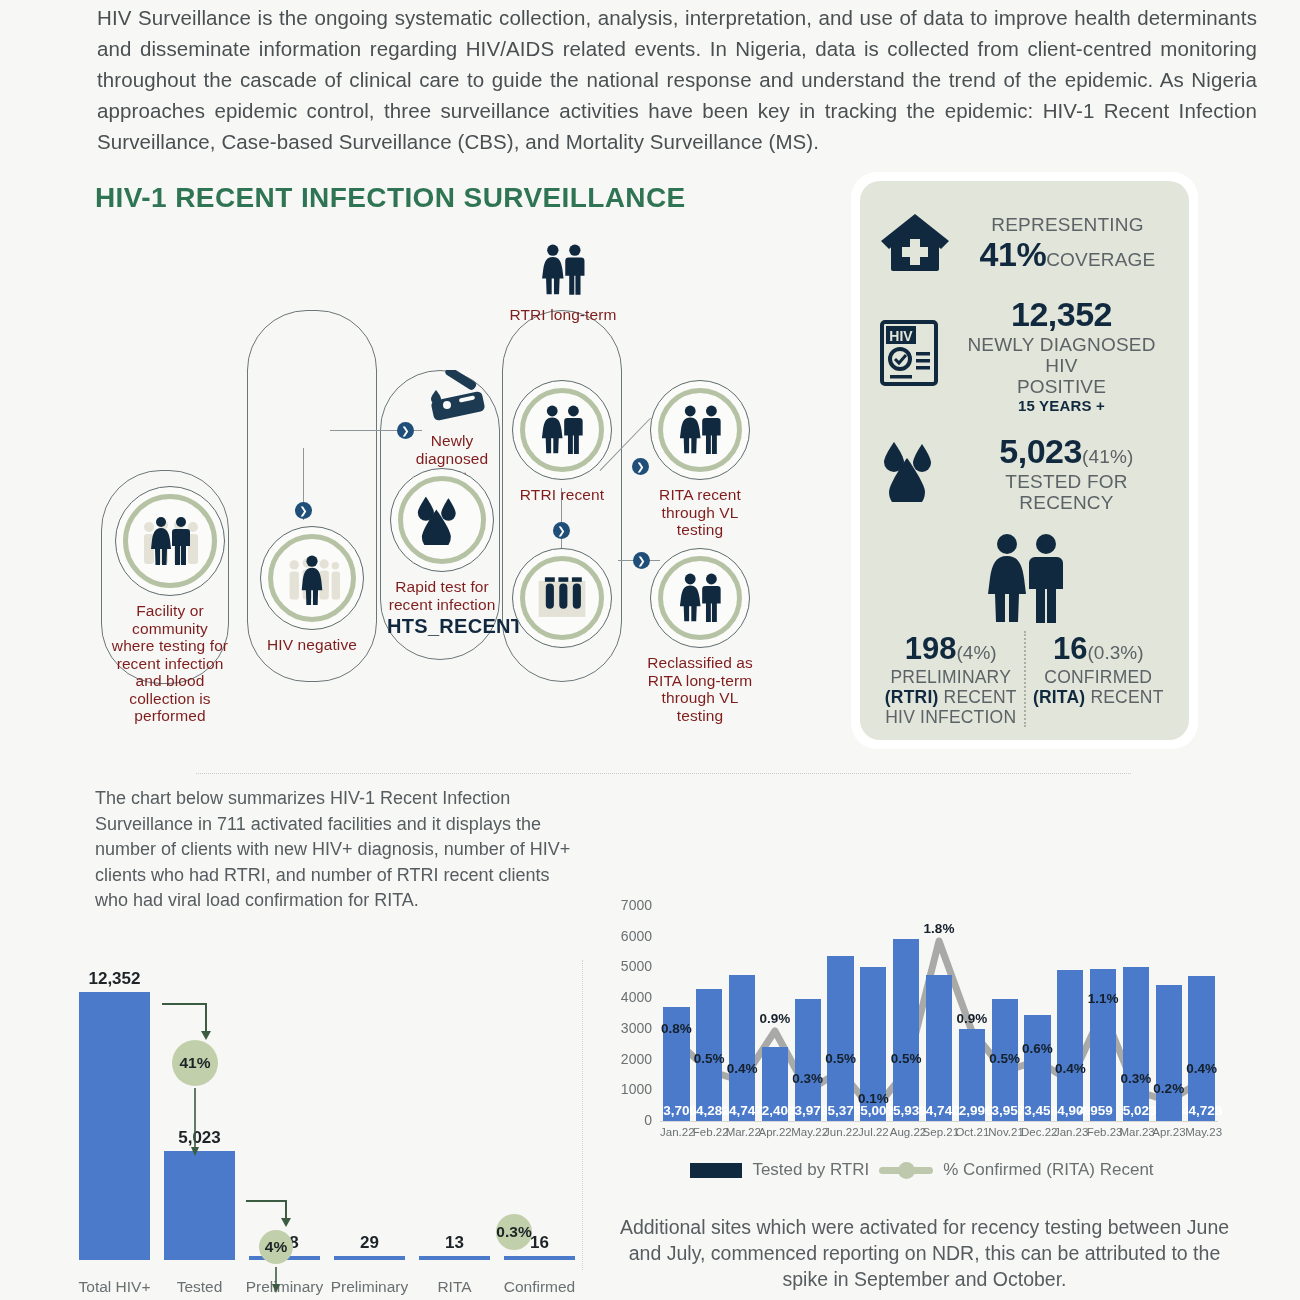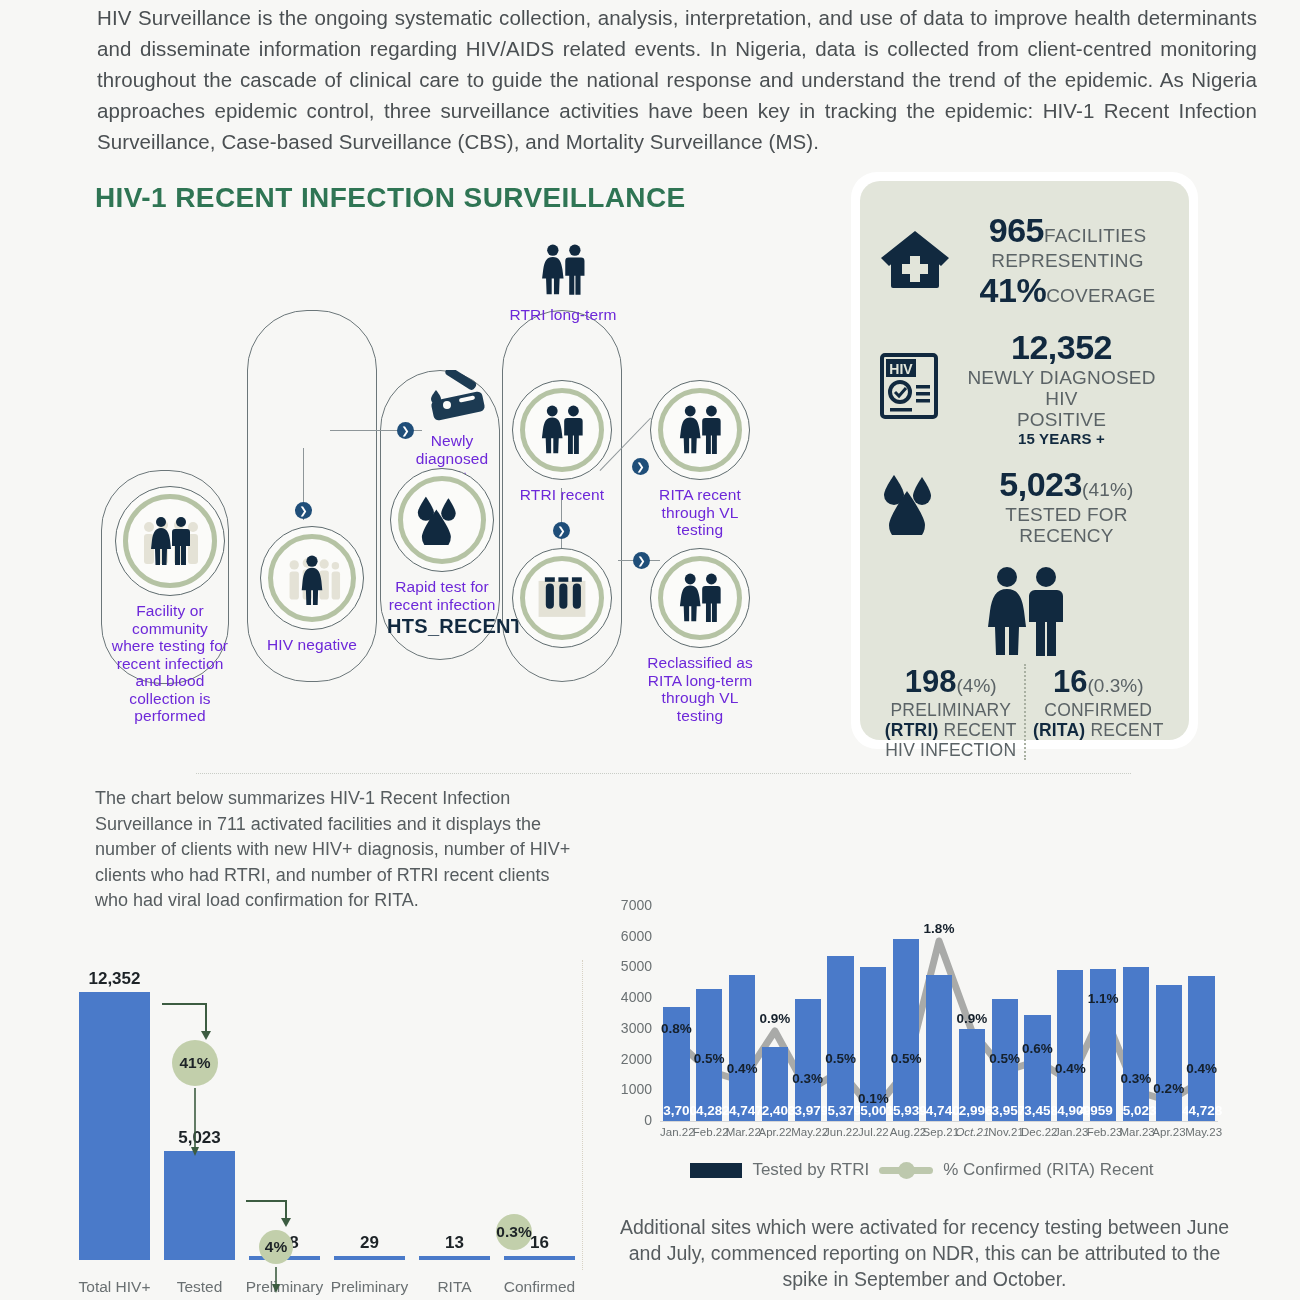--- a/index.html
+++ b/index.html
@@ -60,21 +60,21 @@
     border-radius:50%; background:#fbfbf9;
     border:1.3px solid #5e6b6e;
     display:flex; align-items:center; justify-content:center;
     position:relative;
   }
   .circ::before{
     content:""; position:absolute; inset:7px;
     border-radius:50%; border:5px solid #b5c3a4;
   }
   .circ-in { position:relative; z-index:2; color:#11293f; display:flex; }
-  .ncap { font-size:15.5px; color:#6d28d9; line-height:17.5px; margin-top:6px; letter-spacing:.1px;}
+  .ncap { font-size:15.5px; color:#7f1d1d; line-height:17.5px; margin-top:6px; letter-spacing:.1px;}
   .ntag { font-size:20px; font-weight:bold; color:#11293f; letter-spacing:.3px; }
   .pill {
     position:absolute; border:1.1px solid #6b7679; border-radius:60px;
     background:transparent;
   }
   .conn { position:absolute; background:#8e9699; }
   .dot {
     position:absolute; width:17px; height:17px; border-radius:50%;
     background:#1f4e79; color:#fff; font-size:10px;
     display:flex; align-items:center; justify-content:center;
@@ -141,21 +141,20 @@
 
     <div class="stat-row" style="margin-top:14px;">
       <span class="ic">
         <svg width="74" height="62" viewBox="0 0 74 62">
             <path d="M37 3 L71 30 L63 38 L37 16 L11 38 L3 30 Z" fill="#11293f"></path>
             <path d="M13 34 L37 14 L61 34 L61 58 Q61 60 59 60 L15 60 Q13 60 13 58 Z" fill="#11293f"></path>
             <path d="M32 28 h10 v8 h8 v10 h-8 v8 h-10 v-8 h-8 v-10 h8 z" fill="#e2e5da"></path>
           </svg>
       </span>
       <div class="stat-txt">
-        <div><span class="big">965</span><span class="med">FACILITIES</span></div>
         <div class="med">REPRESENTING</div>
         <div><span class="big">41%</span><span class="med">COVERAGE</span></div>
       </div>
     </div>
 
     <div class="divider"></div>
 
     <div class="stat-row">
       <span class="ic">
         <svg width="62" height="70" viewBox="0 0 62 70">
@@ -514,21 +513,21 @@
   <div id="cc-cats">
       <div class="cc-cat" style="left: 48px; width: 32.8235px; top: 228px;">Jan.22</div>
       <div class="cc-cat" style="left: 80.8235px; width: 32.8235px; top: 228px;">Feb.22</div>
       <div class="cc-cat" style="left: 113.647px; width: 32.8235px; top: 228px;">Mar.22</div>
       <div class="cc-cat" style="left: 146.471px; width: 32.8235px; top: 228px;">Apr.22</div>
       <div class="cc-cat" style="left: 179.294px; width: 32.8235px; top: 228px;">May.22</div>
       <div class="cc-cat" style="left: 212.118px; width: 32.8235px; top: 228px;">Jun.22</div>
       <div class="cc-cat" style="left: 244.941px; width: 32.8235px; top: 228px;">Jul.22</div>
       <div class="cc-cat" style="left: 277.765px; width: 32.8235px; top: 228px;">Aug.22</div>
       <div class="cc-cat" style="left: 310.588px; width: 32.8235px; top: 228px;">Sep.21</div>
-      <div class="cc-cat" style="left: 343.412px; width: 32.8235px; top: 228px; font-style: italic;">Oct.21</div>
+      <div class="cc-cat" style="left: 343.412px; width: 32.8235px; top: 228px;">Oct.21</div>
       <div class="cc-cat" style="left: 376.235px; width: 32.8235px; top: 228px;">Nov.21</div>
       <div class="cc-cat" style="left: 409.059px; width: 32.8235px; top: 228px;">Dec.22</div>
       <div class="cc-cat" style="left: 441.882px; width: 32.8235px; top: 228px;">Jan.23</div>
       <div class="cc-cat" style="left: 474.706px; width: 32.8235px; top: 228px;">Feb.23</div>
       <div class="cc-cat" style="left: 507.529px; width: 32.8235px; top: 228px;">Mar.23</div>
       <div class="cc-cat" style="left: 540.353px; width: 32.8235px; top: 228px;">Apr.23</div>
       <div class="cc-cat" style="left: 573.176px; width: 32.8235px; top: 228px;">May.23</div>
     </div>
   <div class="legend" style="top:262px;">
     <span class="lg-sq"></span>

